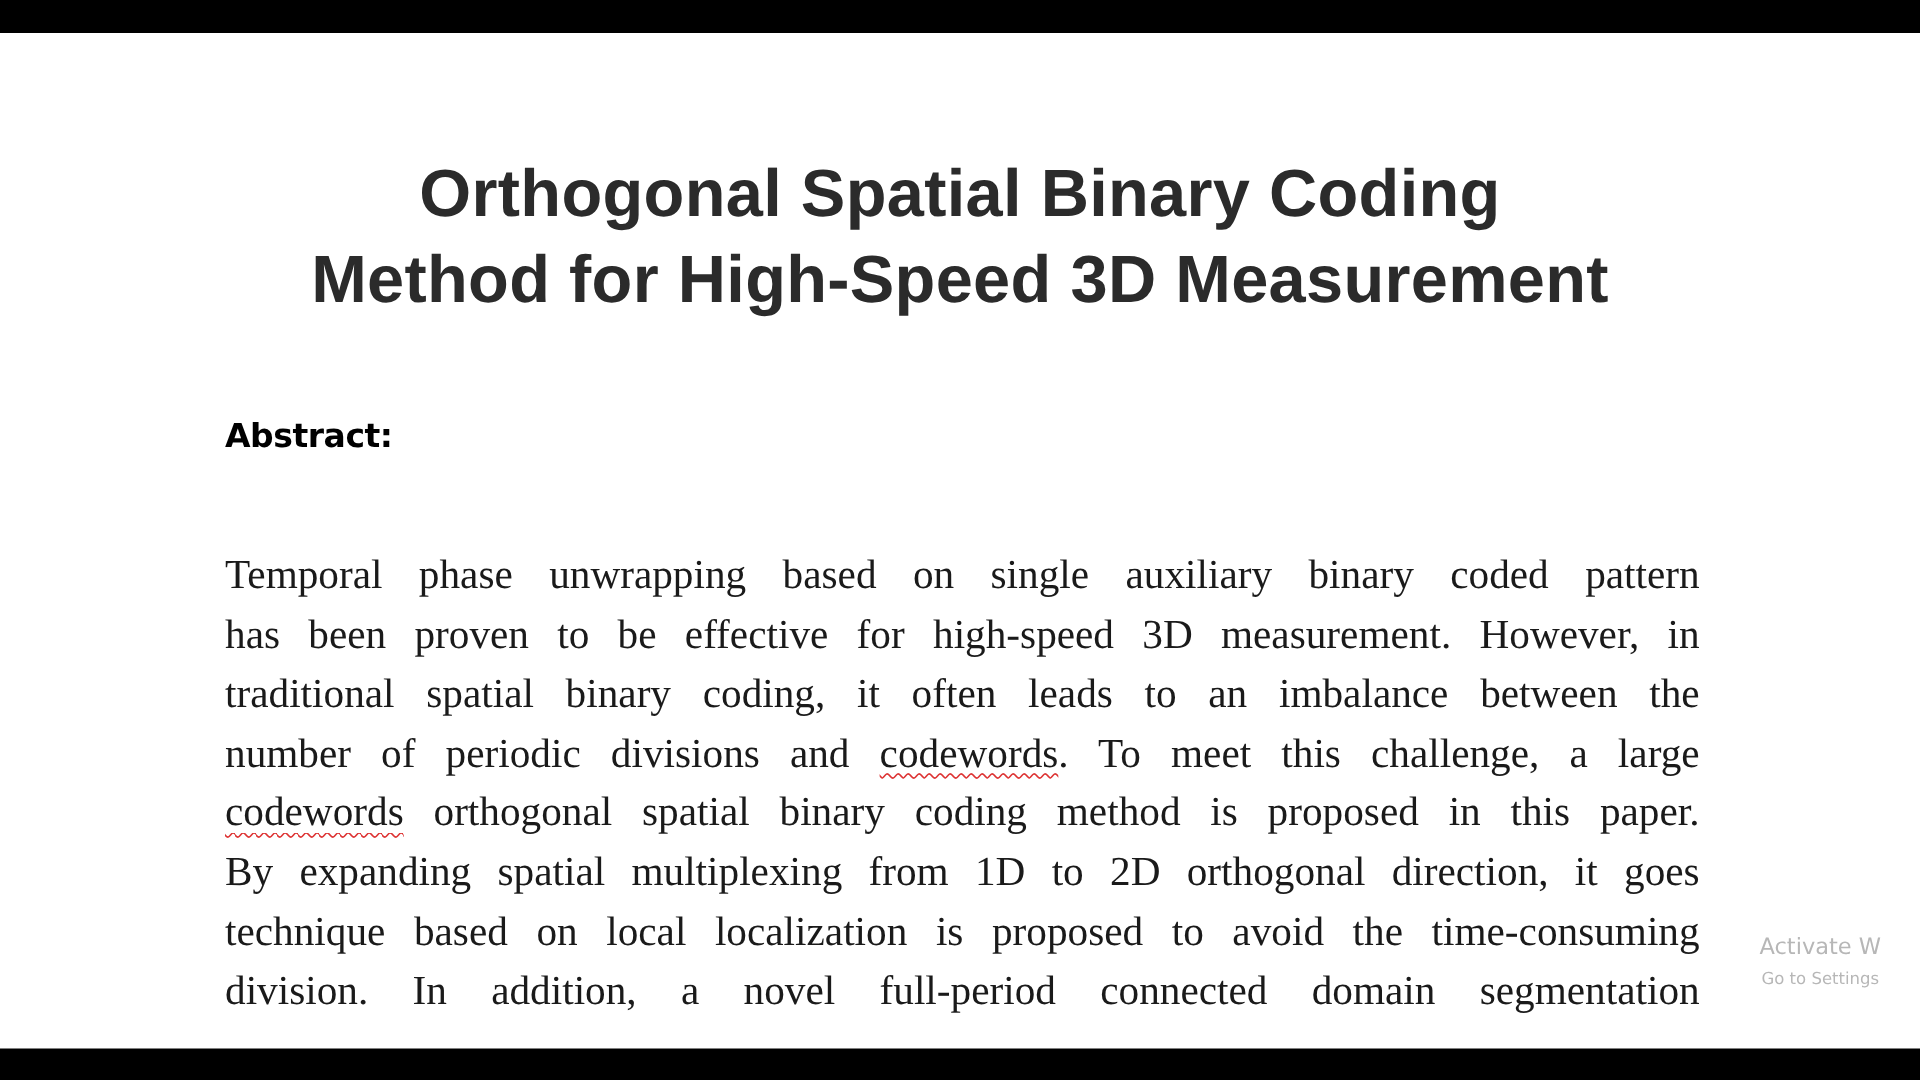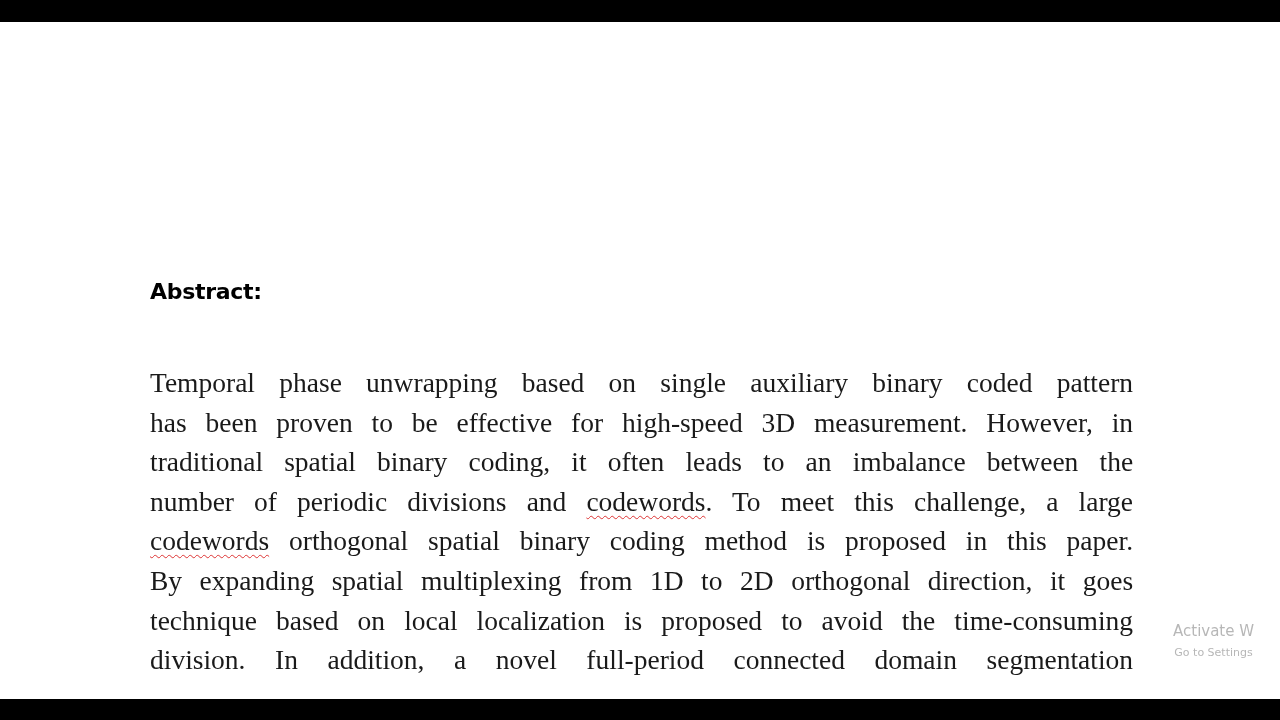--- a/index.html
+++ b/index.html
@@ -56,20 +56,22 @@
     .watermark .wm-title { font-size: 15px; line-height: 24px; display: block; }
     .watermark .wm-sub { font-size: 11px; line-height: 20px; display: block; text-align: center; }
   </style>
 </head>
 <body>
 
 <div class="letterbox-top"></div>
 
 <div class="page">
   <h1 class="title">
+    <span>Orthogonal Spatial Binary Coding</span>
+    <span>Method for High-Speed 3D Measurement</span>
   </h1>
 
   <h2 class="abstract-heading">Abstract:</h2>
 
   <div class="abstract-body" id="abstract-body">
       <span class="line"><span>Temporal</span> <span>phase</span> <span>unwrapping</span> <span>based</span> <span>on</span> <span>single</span> <span>auxiliary</span> <span>binary</span> <span>coded</span> <span>pattern</span></span>
       <span class="line"><span>has</span> <span>been</span> <span>proven</span> <span>to</span> <span>be</span> <span>effective</span> <span>for</span> <span>high-speed</span> <span>3D</span> <span>measurement.</span> <span>However,</span> <span>in</span></span>
       <span class="line"><span>traditional</span> <span>spatial</span> <span>binary</span> <span>coding,</span> <span>it</span> <span>often</span> <span>leads</span> <span>to</span> <span>an</span> <span>imbalance</span> <span>between</span> <span>the</span></span>
       <span class="line"><span>number</span> <span>of</span> <span>periodic</span> <span>divisions</span> <span>and</span> <span class="spell">codewords</span><span>.</span> <span>To</span> <span>meet</span> <span>this</span> <span>challenge,</span> <span>a</span> <span>large</span></span>
       <span class="line"><span class="spell">codewords</span> <span>orthogonal</span> <span>spatial</span> <span>binary</span> <span>coding</span> <span>method</span> <span>is</span> <span>proposed</span> <span>in</span> <span>this</span> <span>paper.</span></span>

